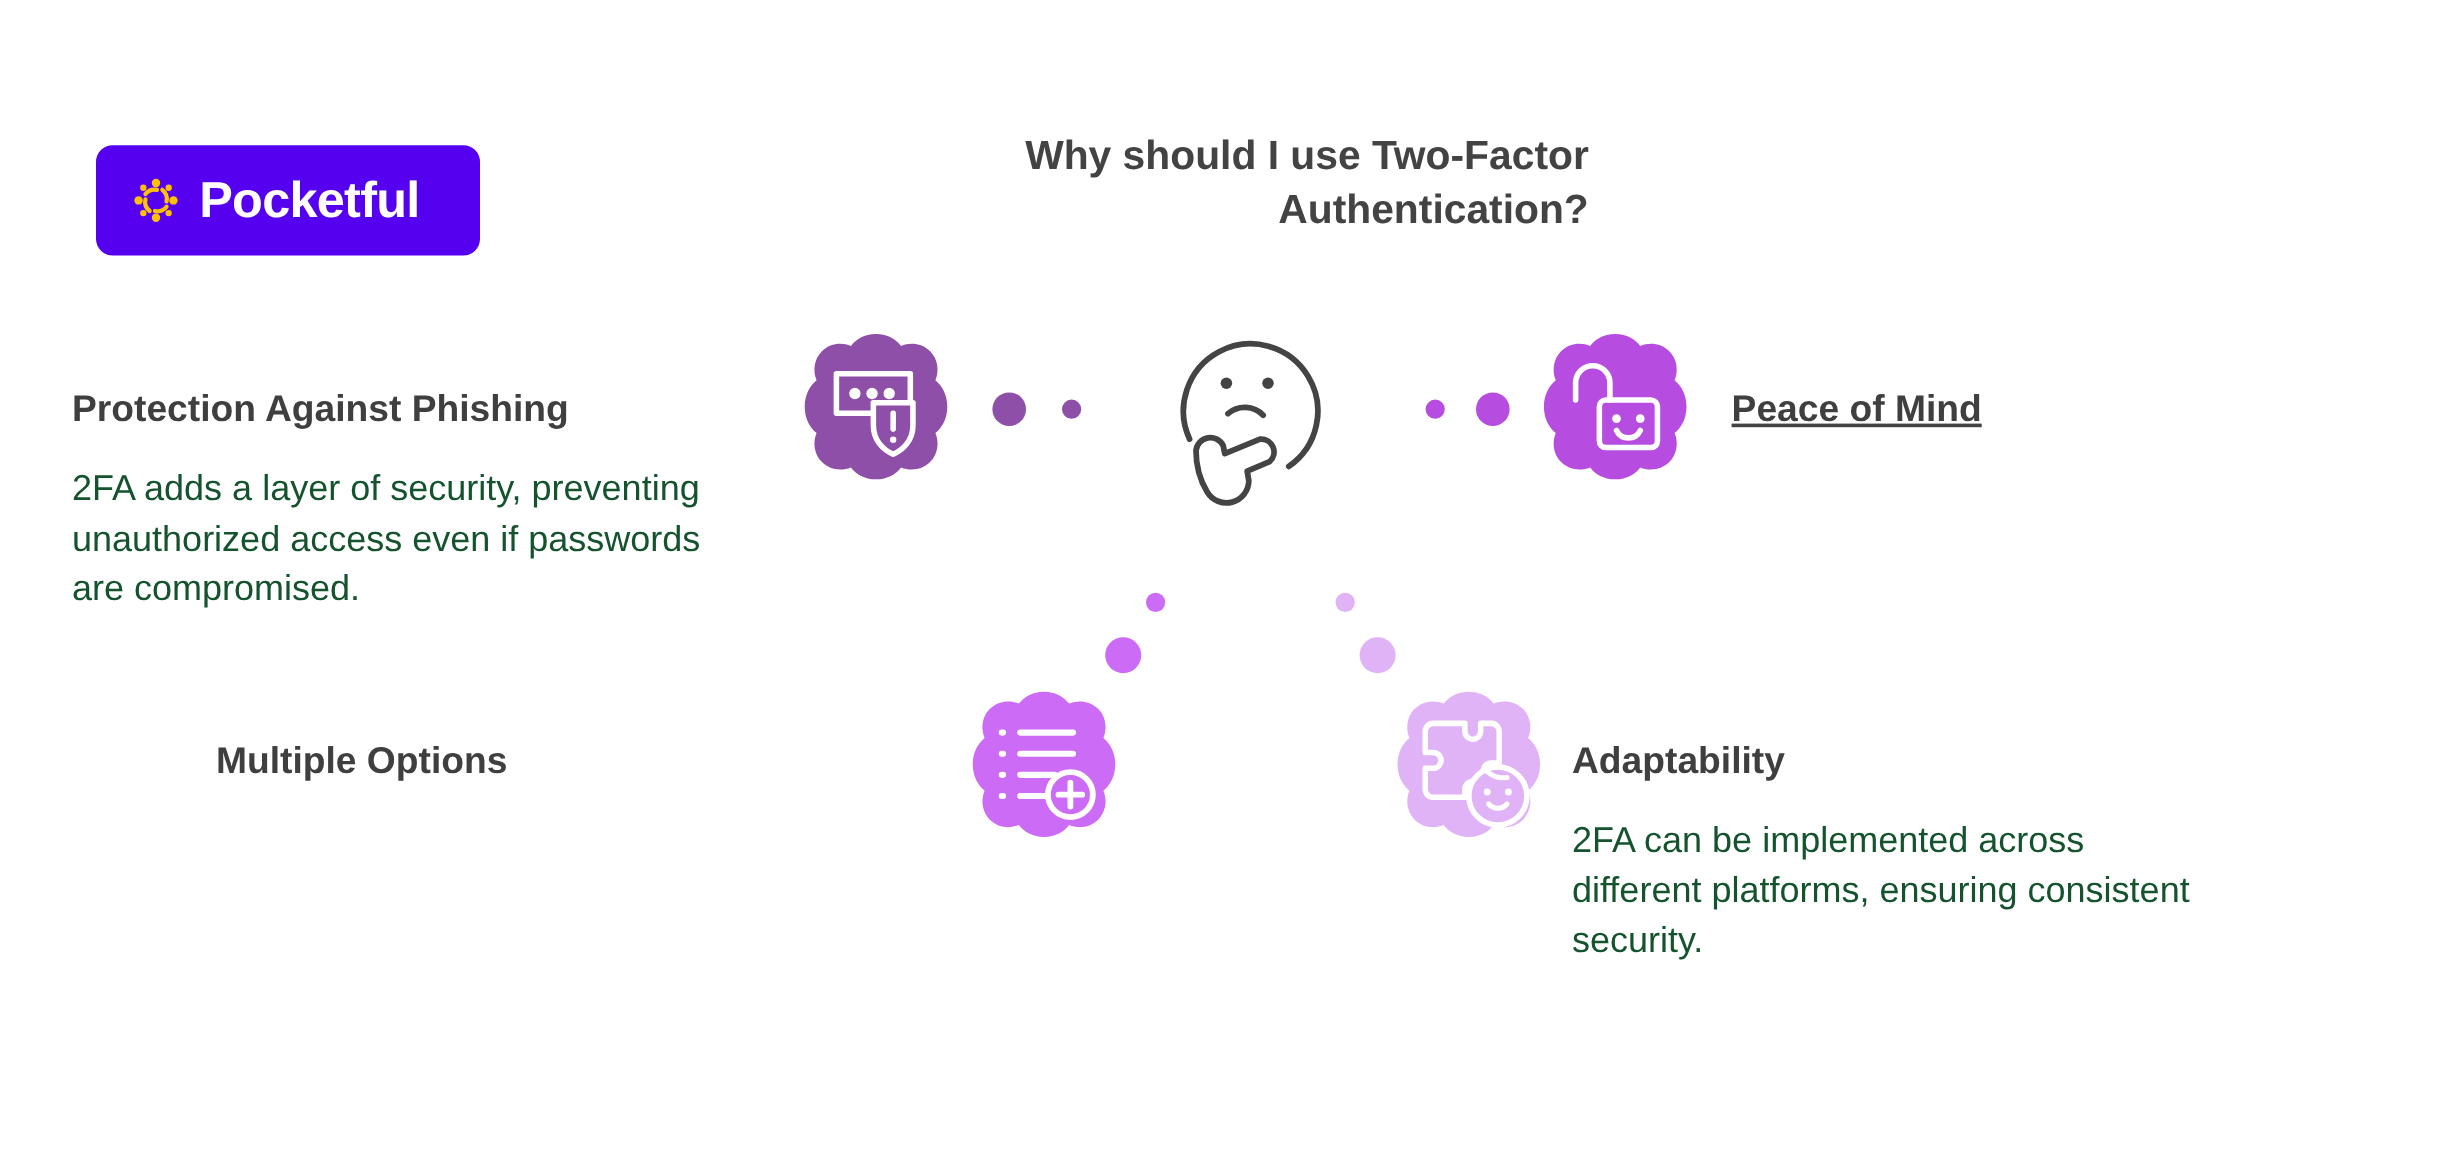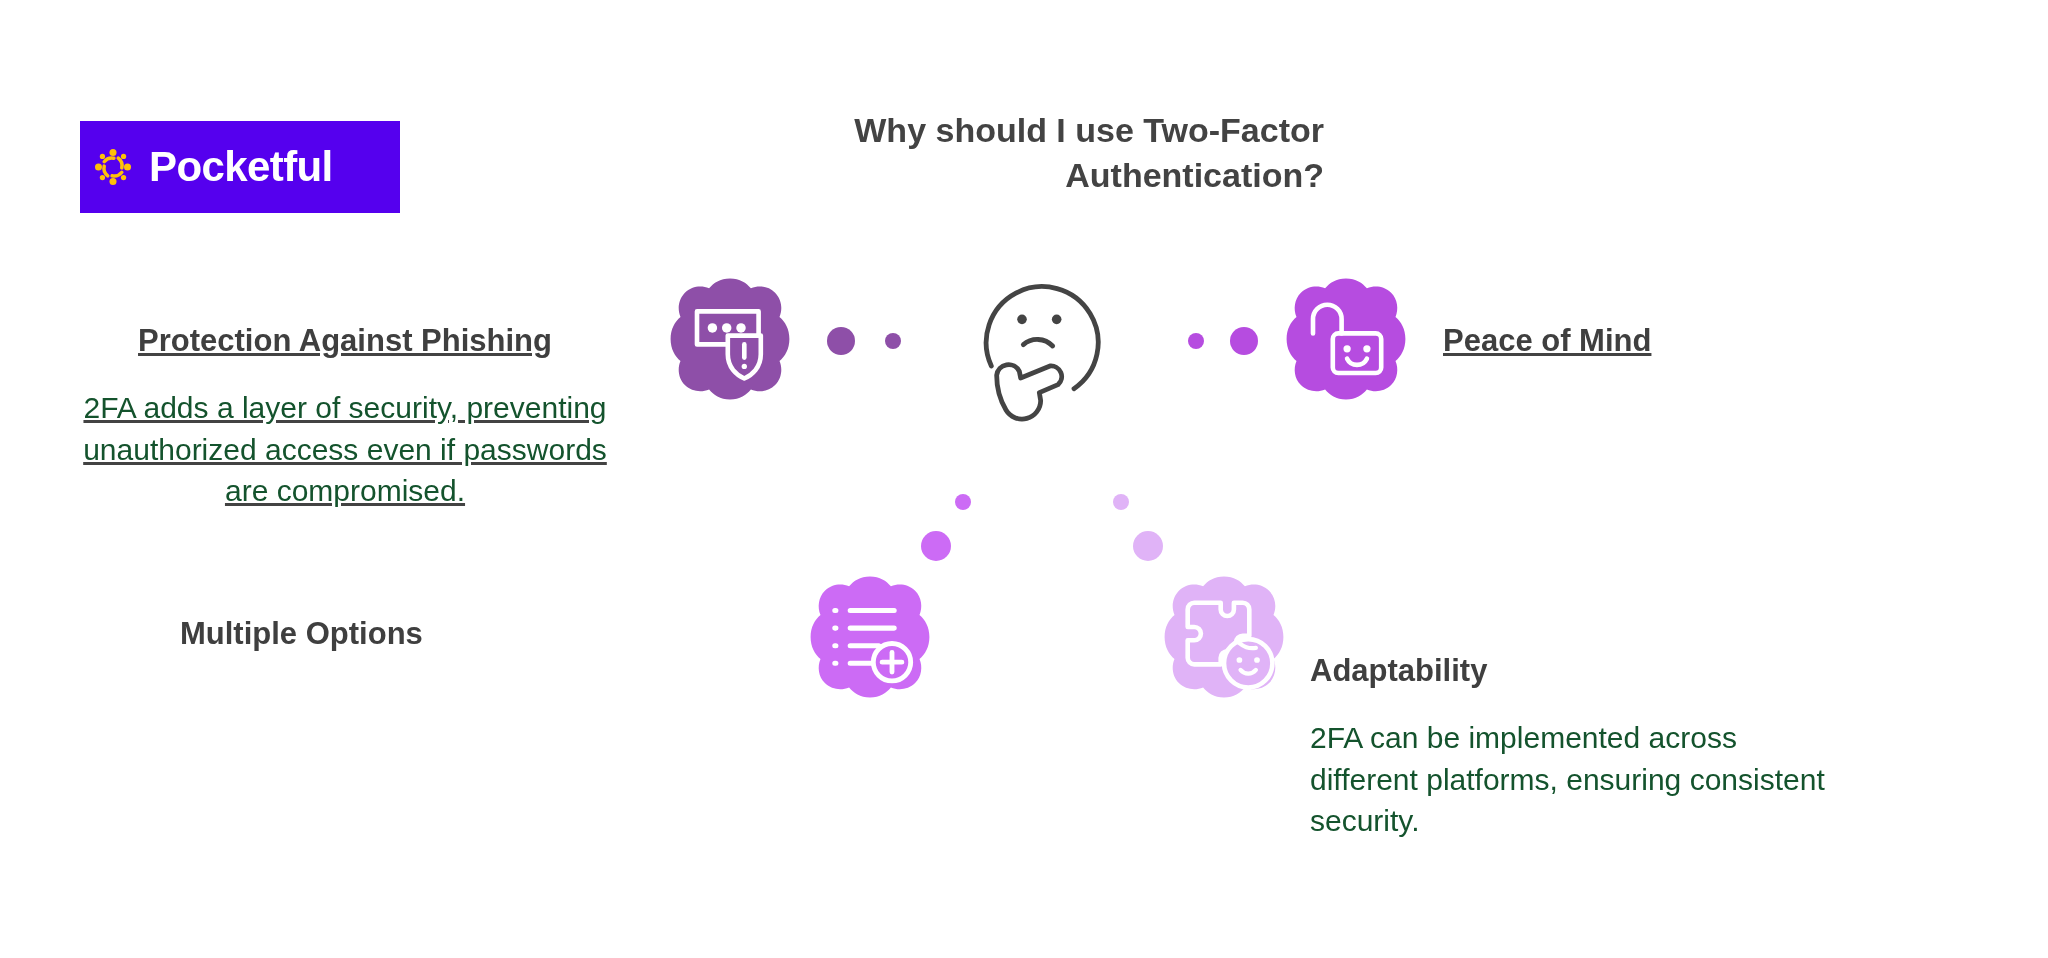--- a/index.html
+++ b/index.html
@@ -21,25 +21,25 @@
   }
 
   
   .logo {
     position: absolute;
     left: 80px;
     top: 121px;
     width: 320px;
     height: 92px;
     background: #5500ee;
-    border-radius: 0;
+    border-radius: 14px;
     display: flex;
     align-items: center;
     gap: 14px;
-    padding-left: 11px;
+    padding-left: 28px;
     box-sizing: border-box;
   }
   .logo-mark { width: 44px; height: 44px; flex: 0 0 auto; display:block; }
   .logo-text {
     color: #ffffff;
     font-size: 42px;
     font-weight: 700;
     letter-spacing: -0.6px;
     line-height: 1;
   }
@@ -67,30 +67,30 @@
     line-height: 1.2;
   }
   .block p {
     margin: 0;
     font-size: 30px;
     font-weight: 400;
     line-height: 1.38;
     color: #14532d;
   }
 
-  .block-tl { left: 60px; top: 322px; width: 570px; text-align: center; text-decoration: underline; }
+  .block-tl { left: 60px; top: 322px; width: 570px; text-align: left; }
   .block-tl h3 { margin-bottom: 28px; }
 
   .block-tr { left: 1443px; top: 322px; width: 560px; text-align: left; text-decoration: underline; }
   .block-tr h3 { margin-bottom: 28px; }
 
   .block-bl { left: 180px; top: 615px; width: 450px; text-align: left; }
   .block-bl h3 { margin-bottom: 28px; }
 
-  .block-br { left: 1310px; top: 615px; width: 520px; text-align: left; margin-top: 37px; }
+  .block-br { left: 1310px; top: 615px; width: 520px; text-align: left; }
   .block-br h3 { margin-bottom: 28px; }
 
   
   .blob { position: absolute; }
   .blob svg { display: block; width: 100%; height: 100%; }
 
   .blob-tl { left: 661px; top: 274px; width: 138px; height: 132px; }
   .blob-tr { left: 1277px; top: 274px; width: 138px; height: 132px; }
   .blob-bl { left: 801px; top: 572px; width: 138px; height: 132px; }
   .blob-br { left: 1155px; top: 572px; width: 138px; height: 132px; }

